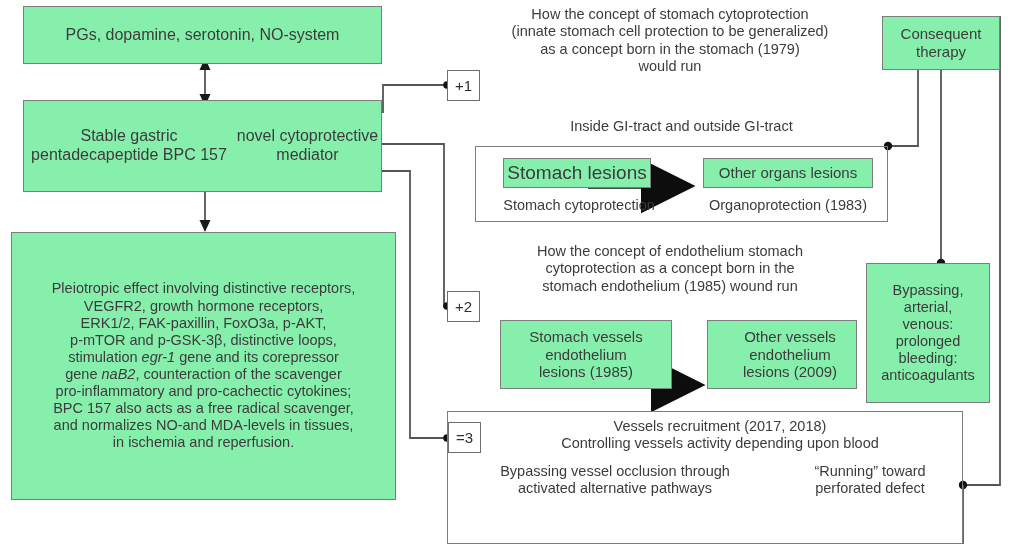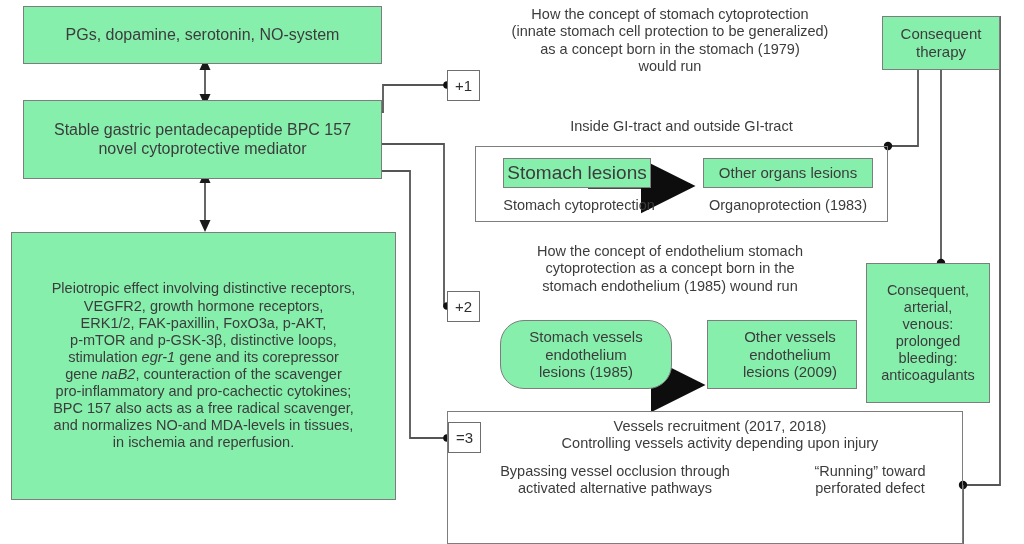--- a/index.html
+++ b/index.html
@@ -122,21 +122,21 @@
 
     <line x1="588" y1="186" x2="690" y2="186" stroke="#0d0d0d" stroke-width="5.5" marker-end="url(#arrEndBlack)"></line>
 
     <line x1="608" y1="385" x2="700" y2="385" stroke="#0d0d0d" stroke-width="5.5" marker-end="url(#arrEndBlack)"></line>
   </svg>
 
   <div class="box" style="left:23px; top:6px; width:359px; height:58px; font-size:16px;">
     <span>PGs, dopamine, serotonin, NO-system</span>
   </div>
 
-  <div class="box" style="left:23px; top:100px; width:359px; height:79px; font-size:16px; flex-direction:column;">
+  <div class="box" style="left:23px; top:100px; width:359px; height:92px; font-size:16px; flex-direction:row;">
     <span>Stable gastric pentadecapeptide BPC 157</span>
     <span>novel cytoprotective mediator</span>
   </div>
 
   <div class="box" style="left:11px; top:232px; width:385px; height:268px; font-size:14.5px; flex-direction:column; padding:2px 8px;">
     <span>Pleiotropic effect involving distinctive receptors,</span>
     <span>VEGFR2, growth hormone receptors,</span>
     <span>ERK1/2, FAK-paxillin, FoxO3a, p-AKT,</span>
     <span>p-mTOR and p-GSK-3β, distinctive loops,</span>
     <span>
@@ -187,41 +187,41 @@
   <div class="plain" style="left:480px; top:243px; width:380px; font-size:14.5px;">
     <div>How the concept of endothelium stomach</div>
     <div>cytoprotection as a concept born in the</div>
     <div>stomach endothelium (1985) wound run</div>
   </div>
 
   <div class="marker" style="left:447px; top:291px; width:33px; height:31px;">
     <span>+2</span>
   </div>
 
-  <div class="box" style="left:500px; top:320px; width:172px; height:69px; font-size:15px; flex-direction:column;border-radius:24px;">
+  <div class="box" style="left:500px; top:320px; width:172px; height:69px; font-size:15px; flex-direction:column;">
     <span>Stomach vessels</span>
     <span>endothelium</span>
     <span>lesions (1985)</span>
   </div>
 
   <div class="box" style="left:707px; top:320px; width:150px; height:69px; font-size:15px; flex-direction:column;padding-left:16px;">
     <span>Other vessels</span>
     <span>endothelium</span>
     <span>lesions (2009)</span>
   </div>
 
   <div class="container-box" style="left:447px; top:411px; width:516px; height:133px;"></div>
 
   <div class="marker" style="left:448px; top:422px; width:33px; height:31px;">
     <span>=3</span>
   </div>
 
   <div class="plain" style="left:490px; top:418px; width:460px; font-size:14.5px;">
     <div>Vessels recruitment (2017, 2018)</div>
-    <div>Controlling vessels activity depending upon injury</div>
+    <div>Controlling vessels activity depending upon blood</div>
   </div>
 
   <div class="plain" style="left:455px; top:463px; width:320px; font-size:14.5px;">
     <div>Bypassing vessel occlusion through</div>
     <div>activated alternative pathways</div>
   </div>
 
   <div class="plain" style="left:790px; top:463px; width:160px; font-size:14.5px;">
     <div>“Running” toward</div>
     <div>perforated defect</div>
@@ -230,21 +230,21 @@
   <div class="plain" style="left:490px; top:542px; width:440px; font-size:11px;">
     <span>Reestablishing blood flow</span>
   </div>
 
   <div class="box" style="left:882px; top:16px; width:118px; height:54px; font-size:15px; flex-direction:column;">
     <span>Consequent</span>
     <span>therapy</span>
   </div>
 
   <div class="box" style="left:866px; top:263px; width:124px; height:140px; font-size:14.5px; flex-direction:column;">
-    <span>Consequent,</span>
+    <span>Bypassing,</span>
     <span>arterial,</span>
     <span>venous:</span>
     <span>prolonged</span>
     <span>bleeding:</span>
     <span>anticoagulants</span>
   </div>
 
 </div>
 
 </body></html>

